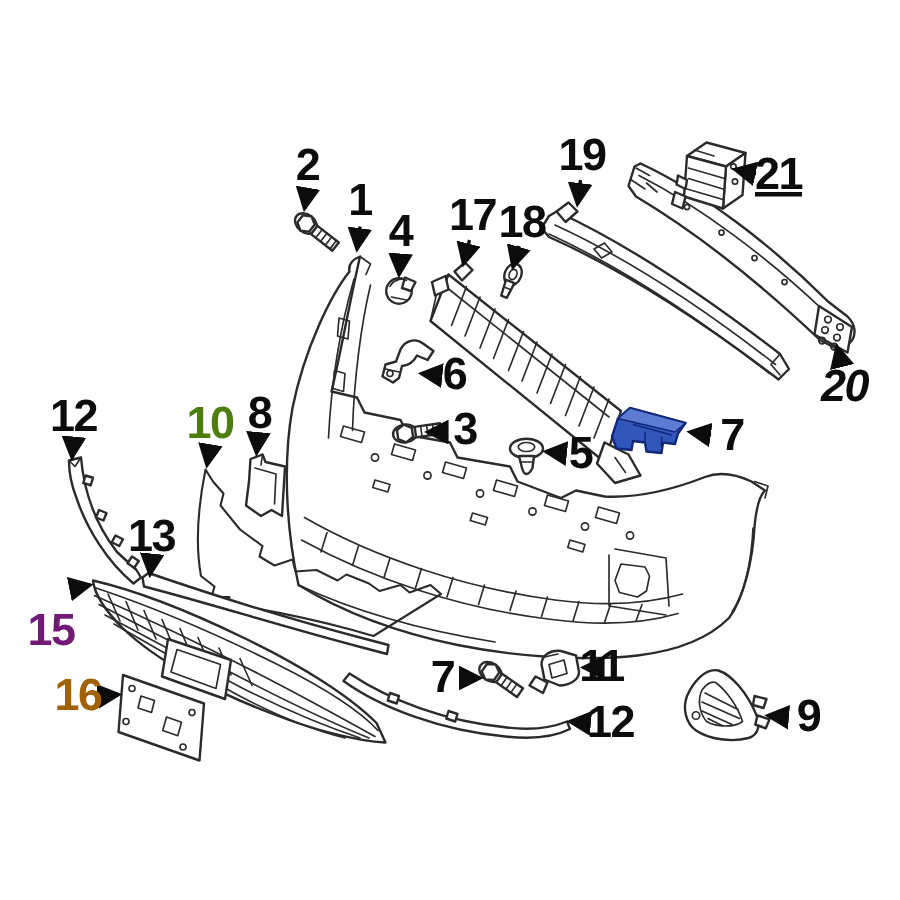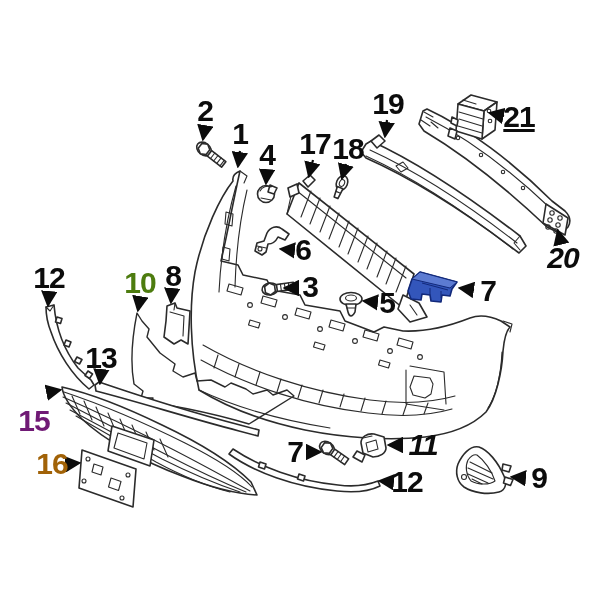--- a/index.html
+++ b/index.html
@@ -243,21 +243,21 @@
       <div class="callout" style="left: 240px; top: 134px; color: rgb(12, 12, 12);">1</div>
       <div class="callout" style="left: 205px; top: 111px; color: rgb(12, 12, 12);">2</div>
       <div class="callout" style="left: 310px; top: 287px; color: rgb(12, 12, 12);">3</div>
       <div class="callout" style="left: 267px; top: 155px; color: rgb(12, 12, 12);">4</div>
       <div class="callout" style="left: 387px; top: 303px; color: rgb(12, 12, 12);">5</div>
       <div class="callout" style="left: 303px; top: 250px; color: rgb(12, 12, 12);">6</div>
       <div class="callout" style="left: 488px; top: 291px; color: rgb(12, 12, 12);">7</div>
       <div class="callout" style="left: 173px; top: 276px; color: rgb(12, 12, 12);">8</div>
       <div class="callout" style="left: 539px; top: 478px; color: rgb(12, 12, 12);">9</div>
       <div class="callout" style="left: 140px; top: 283px; color: #4d7c0f; text-align: right;">10</div>
-      <div class="callout" style="left: 423px; top: 445px; color: rgb(12, 12, 12); font-style: italic;">11</div>
+      <div class="callout" style="left: 401px; top: 445px; color: rgb(12, 12, 12);">11</div>
       <div class="callout" style="left: 49px; top: 278px; color: rgb(12, 12, 12);">12</div>
       <div class="callout" style="left: 101px; top: 358px; color: rgb(12, 12, 12);">13</div>
       <div class="callout" style="left: 295px; top: 452px; color: rgb(12, 12, 12);">7</div>
       <div class="callout" style="left: 34px; top: 393px; color: #701a75; margin-top: 28px;">15</div>
       <div class="callout" style="left: 52px; top: 464px; color: #a16207;">16</div>
       <div class="callout" style="left: 315px; top: 144px; color: rgb(12, 12, 12);">17</div>
       <div class="callout" style="left: 348px; top: 149px; color: rgb(12, 12, 12);">18</div>
       <div class="callout" style="left: 388px; top: 104px; color: rgb(12, 12, 12); text-align: center;">19</div>
       <div class="callout" style="left: 563px; top: 258px; color: rgb(12, 12, 12); font-style: italic;">20</div>
       <div class="callout" style="left: 519px; top: 117px; color: rgb(12, 12, 12); text-decoration: underline;">21</div>

